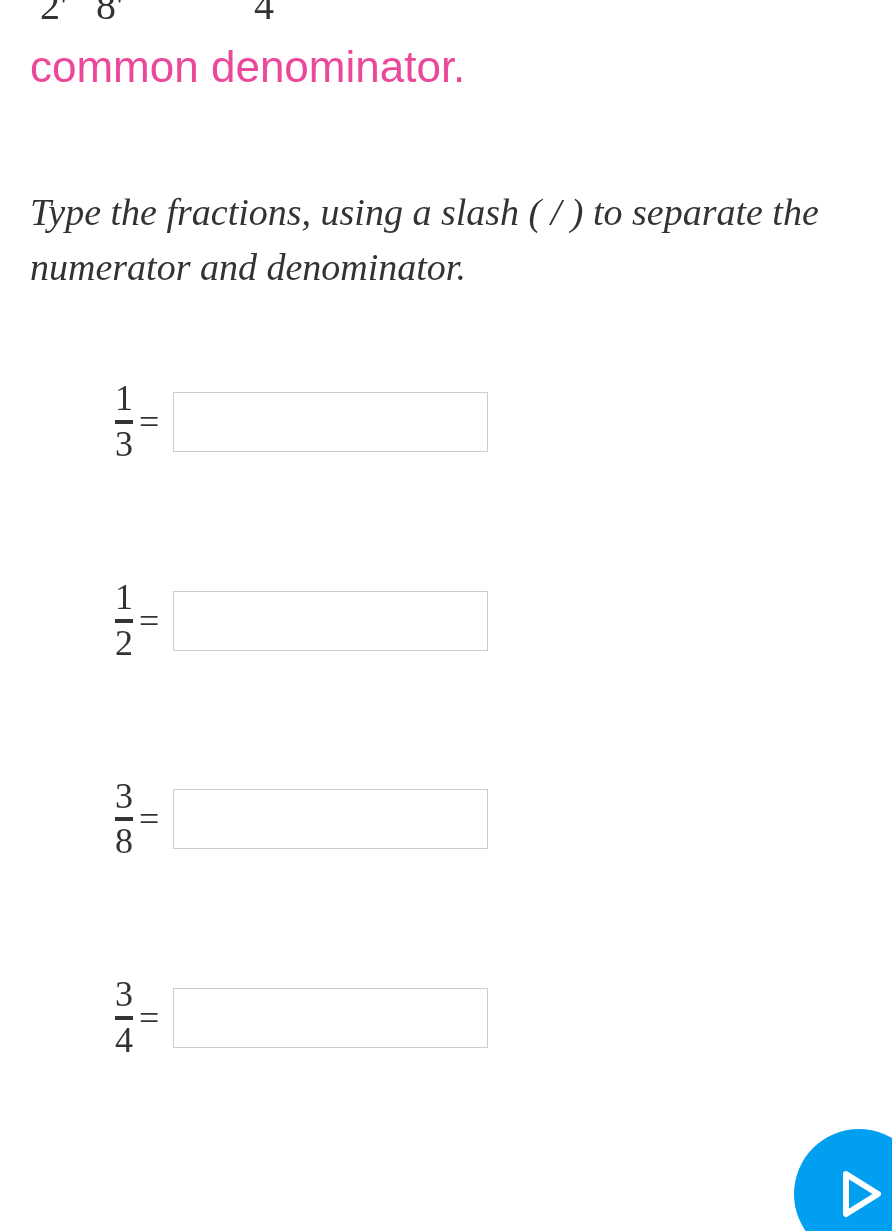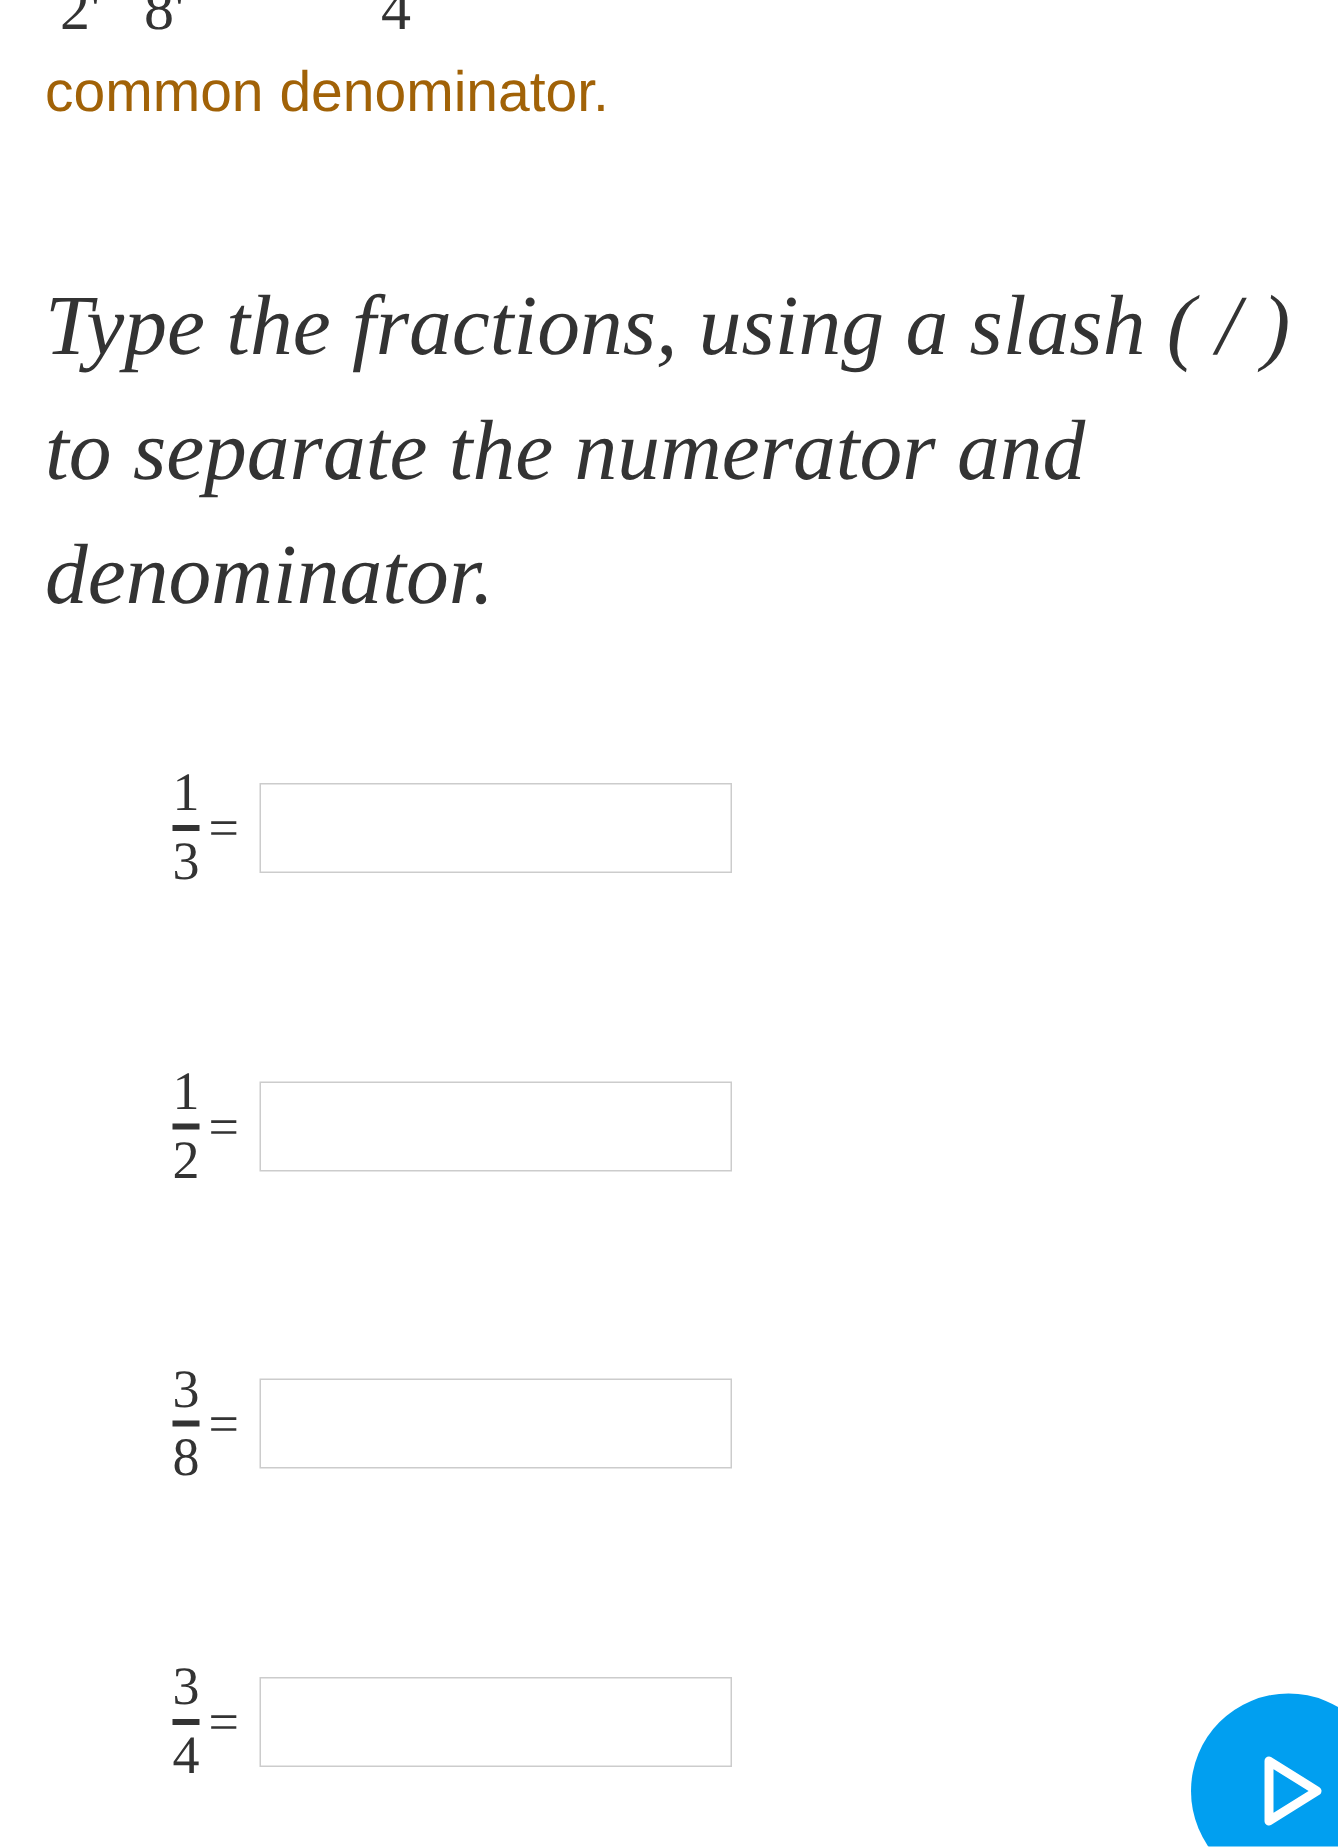--- a/index.html
+++ b/index.html
@@ -29,28 +29,28 @@
   }
   .frag {
     position: absolute;
     top: -18px;
   }
   .frag-a { left: 10px; }
   .frag-b { left: 66px; }
   .frag-c { left: 224px; }
   .question-line {
     font-family: Verdana, Geneva, sans-serif;
-    font-size: 38px;
-    color: #a16207;
+    font-size: 44px;
+    color: #ec4899;
     line-height: 1.3;
   }
   .instruction {
     font-family: Georgia, 'Times New Roman', serif;
     font-style: italic;
-    font-size: 57px;
+    font-size: 38px;
     color: #333333;
     line-height: 1.45;
     margin-top: 90px;
   }
   .rows {
     margin-top: 85px;
     padding-left: 85px;
   }
   .row {
     display: flex;

